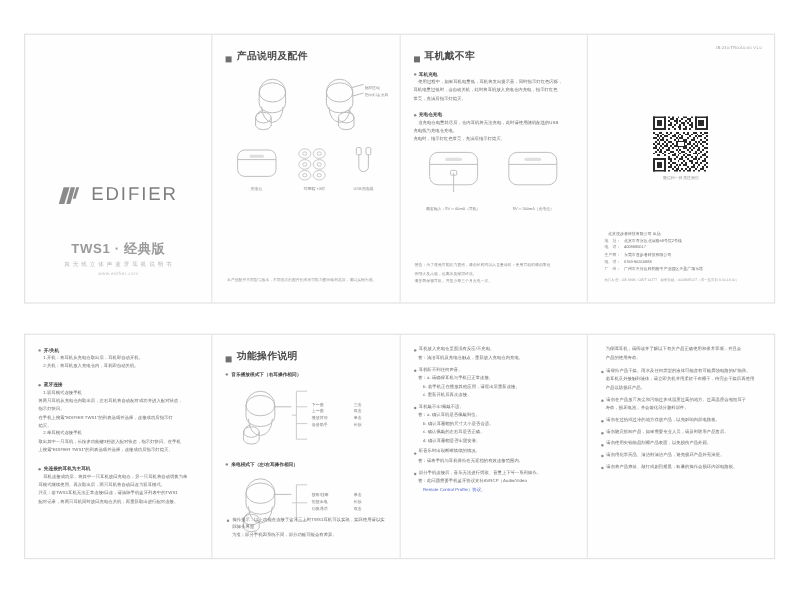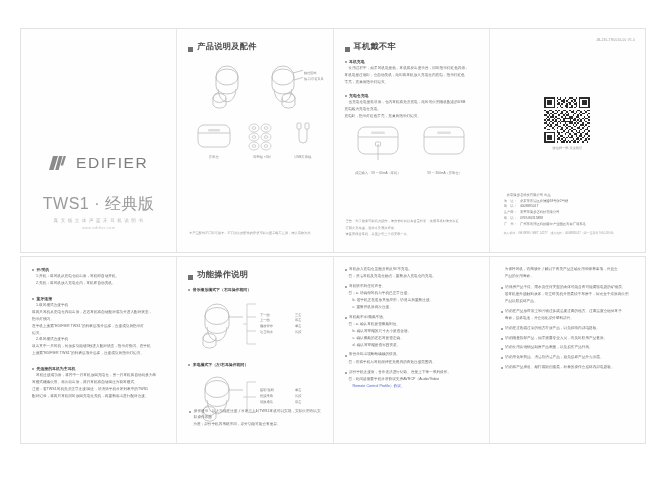--- a/index.html
+++ b/index.html
@@ -13,42 +13,42 @@
   .sheet{
     position:absolute;
     left:20px;
     width:626px;
     background:#fefefe;
     border:1px solid #e3e3e3;
     box-sizing:border-box;
     display:flex;
   }
   #sheet-top{top:28px;height:225px;}
-  #sheet-bottom{top:256px;height:188px;}
+  #sheet-bottom{top:278px;height:188px;}
 
   .panel{
     flex:1 1 0;
     position:relative;
     box-sizing:border-box;
     border-right:1px solid #e6e6e6;
     padding:10px 11px 6px 11px;
     overflow:hidden;
   }
   .panel:last-child{border-right:none;}
 
   
   .cover{display:flex;flex-direction:column;align-items:center;justify-content:center;}
   .logo-wrap{display:flex;align-items:flex-start;gap:5px;margin-top:42px;}
   .logo-mark{display:block;}
   .logo-text{
     font-size:15.5px;letter-spacing:1.6px;color:#7d7d7d;
     font-family:"Liberation Sans",sans-serif;font-weight:400;
   }
   .cover-bottom{position:absolute;left:0;right:0;bottom:22px;text-align:center;}
-  .cover-title{font-size:16px;color:#9a9a9a;letter-spacing:.5px;}
+  .cover-title{font-size:11px;color:#9a9a9a;letter-spacing:.5px;font-weight:bold;}
   .cover-sub{font-size:4.6px;color:#b4b4b4;margin-top:3px;letter-spacing:.6px;}
   .cover-url{font-size:3.8px;color:#c2c2c2;margin-top:3px;letter-spacing:.4px;}
 
   
   .sec-head{display:flex;align-items:flex-end;gap:4px;margin:2px 0 7px 0;}
   .sq{width:5px;height:5px;background:#6f6f6f;display:inline-block;flex:0 0 auto;}
   .sec-title{font-size:8.2px;color:#4a4a4a;font-weight:bold;letter-spacing:.3px;}
   .sec-title.en{font-size:9px;letter-spacing:.2px;}
 
   

